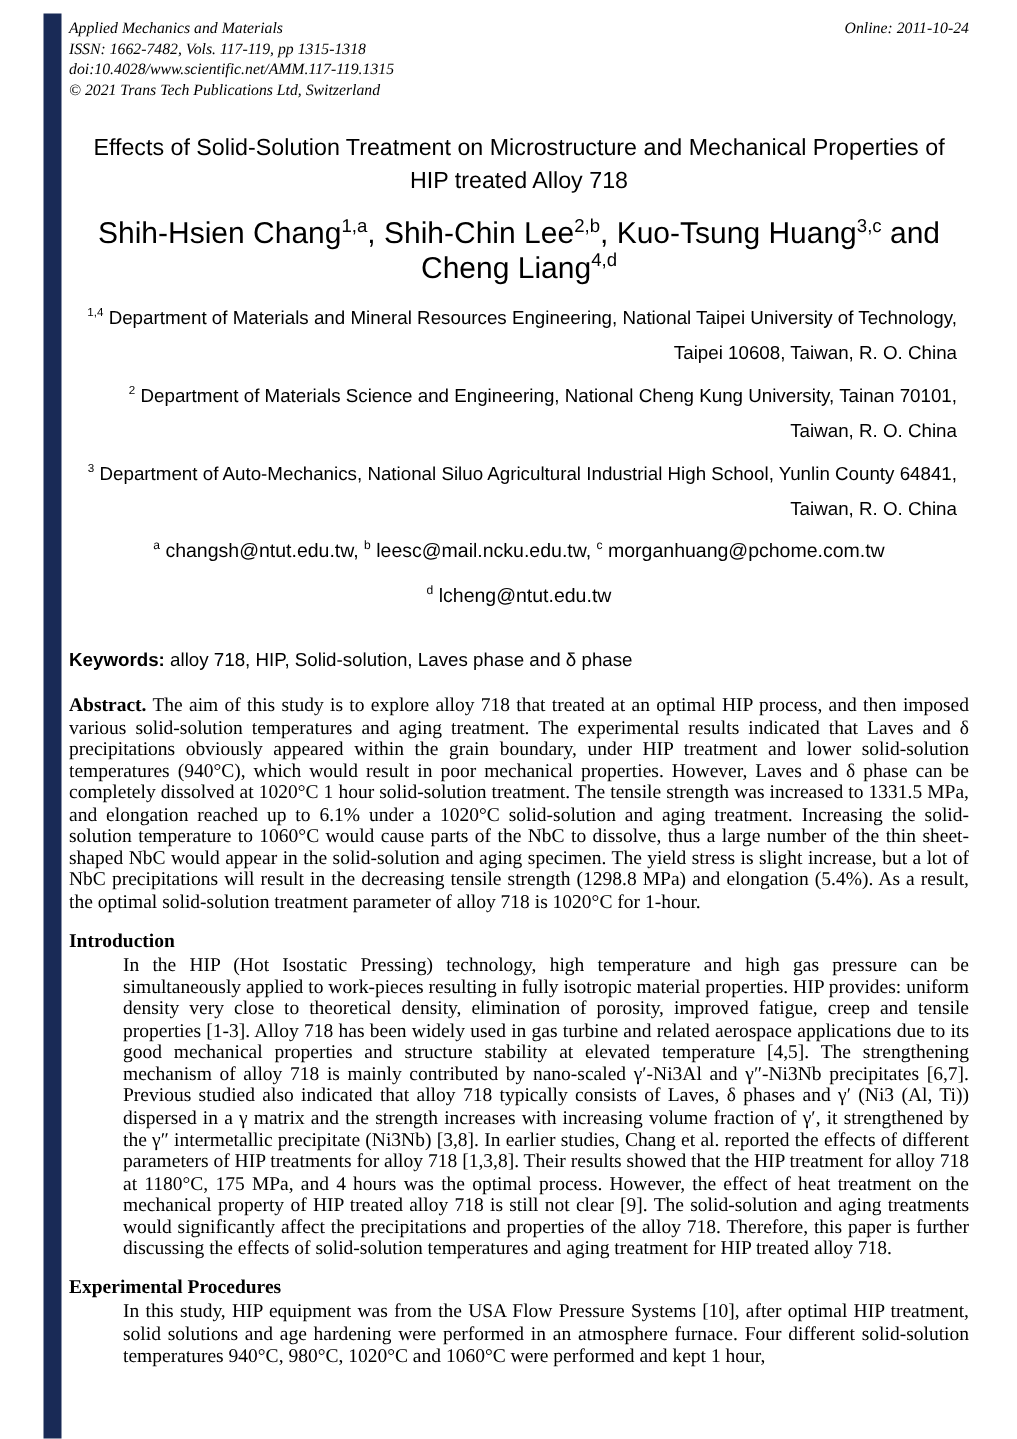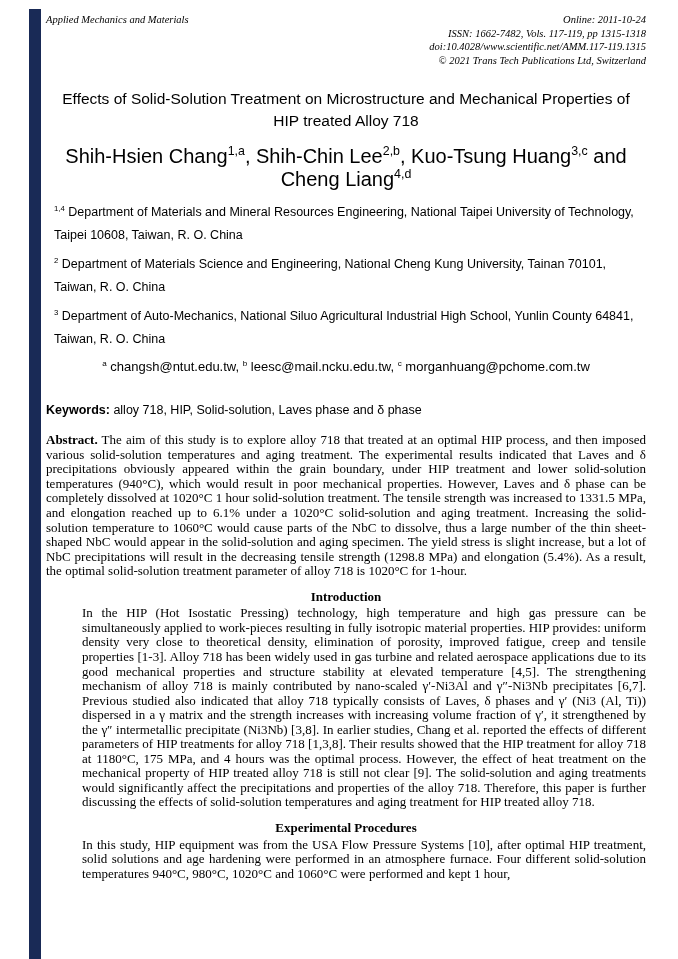--- a/index.html
+++ b/index.html
@@ -26,21 +26,20 @@
   .content {
     position: absolute;
     left: 46px;
     top: 13px;
     width: 600px;
   }
   .header {
     font-style: italic;
     font-size: 10.5px;
     line-height: 1.3;
-    text-align: right;
   }
   .header-row1 {
     display: flex;
     justify-content: space-between;
   }
   .title {
     margin-top: 20px;
     text-align: center;
     font-family: "Liberation Sans", sans-serif;
     font-weight: normal;
@@ -53,21 +52,21 @@
     text-align: center;
     font-family: "Liberation Sans", sans-serif;
     font-size: 20px;
   }
   sup {
     font-size: 0.62em;
     line-height: 0;
   }
   .affiliations {
     margin-top: 10px;
-    text-align: left;
+    text-align: right;
     font-family: "Liberation Sans", sans-serif;
     font-size: 12.5px;
   }
   .affiliation {
     line-height: 1.85;
     margin-bottom: 6px;
     padding: 0 8px;
   }
   .emails {
     text-align: center;
@@ -95,21 +94,20 @@
     text-align: justify;
   }
   .abstract .abs-label {
     font-weight: bold;
   }
   .section-heading {
     font-weight: bold;
     font-size: 13px;
     margin-top: 10px;
     line-height: 1.2;
-    text-align: center;
   }
   .section-body {
     font-size: 13px;
     line-height: 1.12;
     text-align: justify;
     margin-top: 2px;
     margin-left: 36px;
   }
 </style>
 </head>
@@ -138,20 +136,23 @@
   <div class="affiliations">
     <div class="affiliation"><sup>1,4</sup><span> Department of Materials and Mineral Resources Engineering, National Taipei University of Technology, Taipei 10608, Taiwan, R. O. China</span></div>
     <div class="affiliation"><sup>2</sup><span> Department of Materials Science and Engineering, National Cheng Kung University, Tainan 70101, Taiwan, R. O. China</span></div>
     <div class="affiliation"><sup>3</sup><span> Department of Auto-Mechanics, National Siluo Agricultural Industrial High School, Yunlin County 64841, Taiwan, R. O. China</span></div>
   </div>
 
   <div class="emails">
     <div>
       <sup>a</sup><span> changsh@ntut.edu.tw, </span><sup>b</sup><span> leesc@mail.ncku.edu.tw, </span><sup>c</sup><span> morganhuang@pchome.com.tw</span>
     </div>
+    <div class="email-line2">
+      <sup>d</sup><span> lcheng@ntut.edu.tw</span>
+    </div>
   </div>
 
   <div class="keywords">
     <span class="kw-label">Keywords:</span><span> alloy 718, HIP, Solid-solution, Laves phase and δ phase</span>
   </div>
 
   <div class="abstract">
     <span class="abs-label">Abstract.</span><span> The aim of this study is to explore alloy 718 that treated at an optimal HIP process, and then imposed various solid-solution temperatures and aging treatment. The experimental results indicated that Laves and δ precipitations obviously appeared within the grain boundary, under HIP treatment and lower solid-solution temperatures (940°C), which would result in poor mechanical properties. However, Laves and δ phase can be completely dissolved at 1020°C 1 hour solid-solution treatment. The tensile strength was increased to 1331.5 MPa, and elongation reached up to 6.1% under a 1020°C solid-solution and aging treatment. Increasing the solid-solution temperature to 1060°C would cause parts of the NbC to dissolve, thus a large number of the thin sheet-shaped NbC would appear in the solid-solution and aging specimen. The yield stress is slight increase, but a lot of NbC precipitations will result in the decreasing tensile strength (1298.8 MPa) and elongation (5.4%). As a result, the optimal solid-solution treatment parameter of alloy 718 is 1020°C for 1-hour.</span>
   </div>
 

